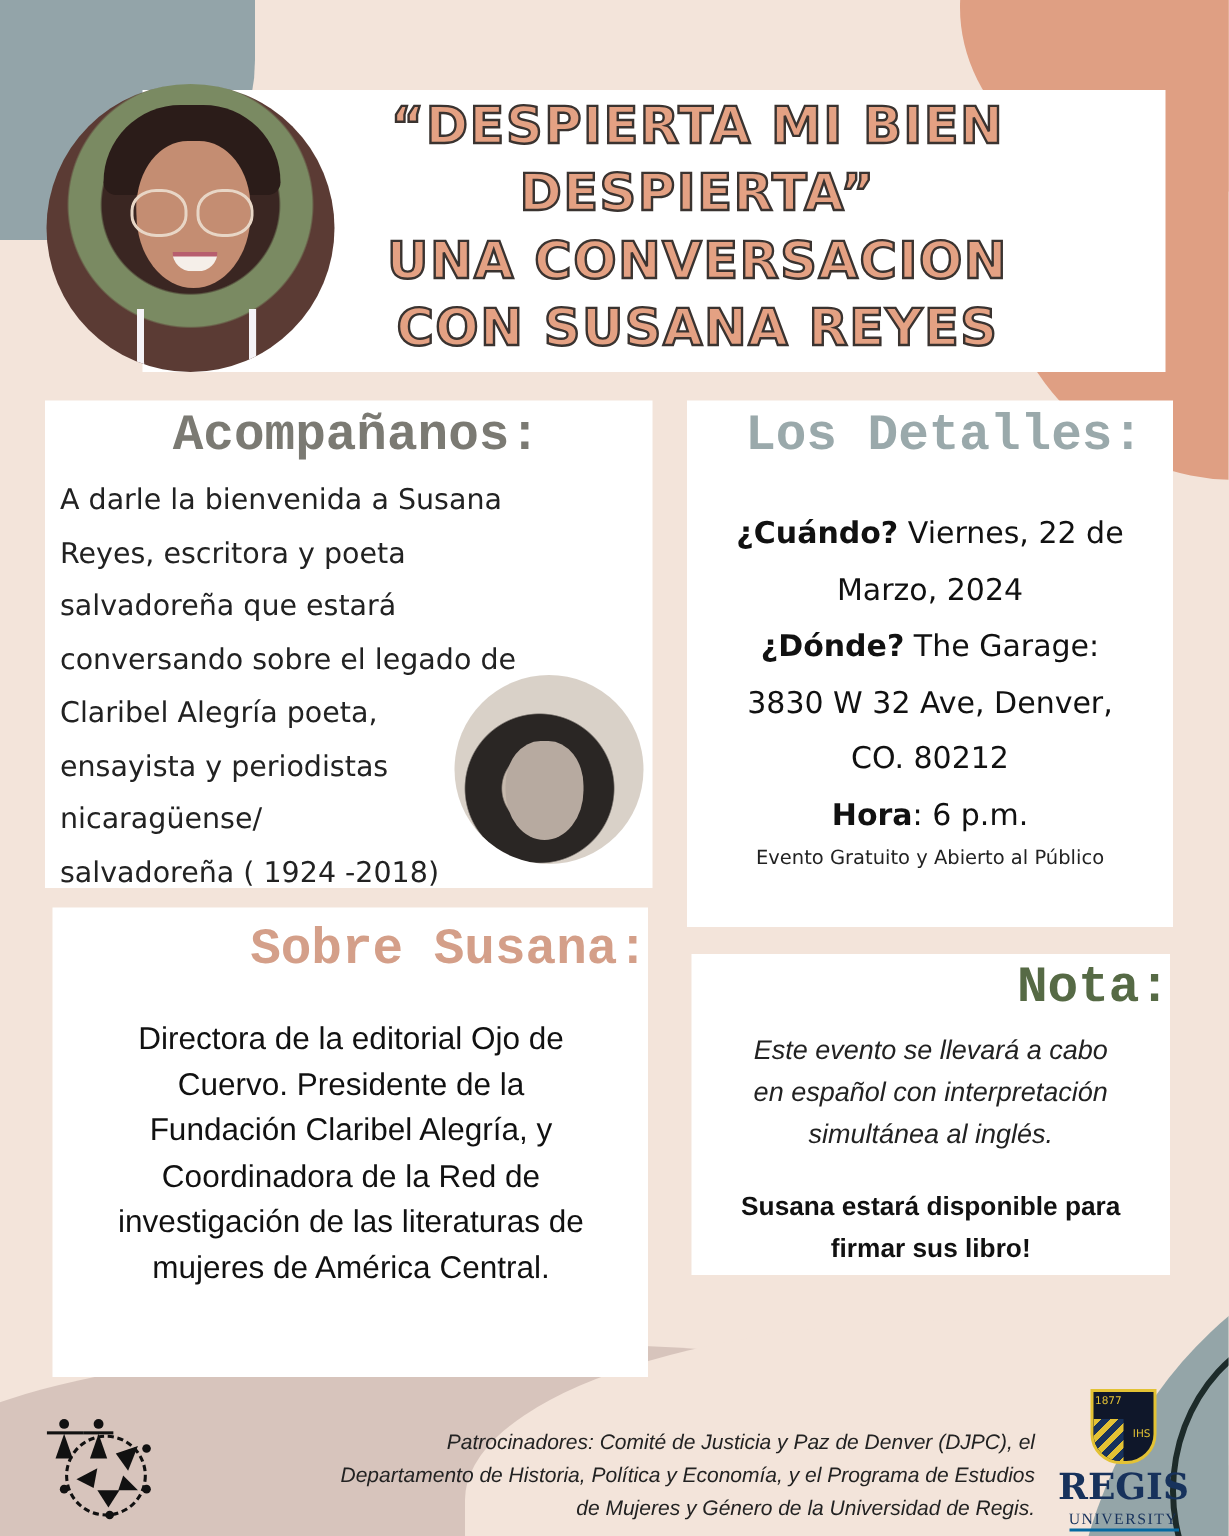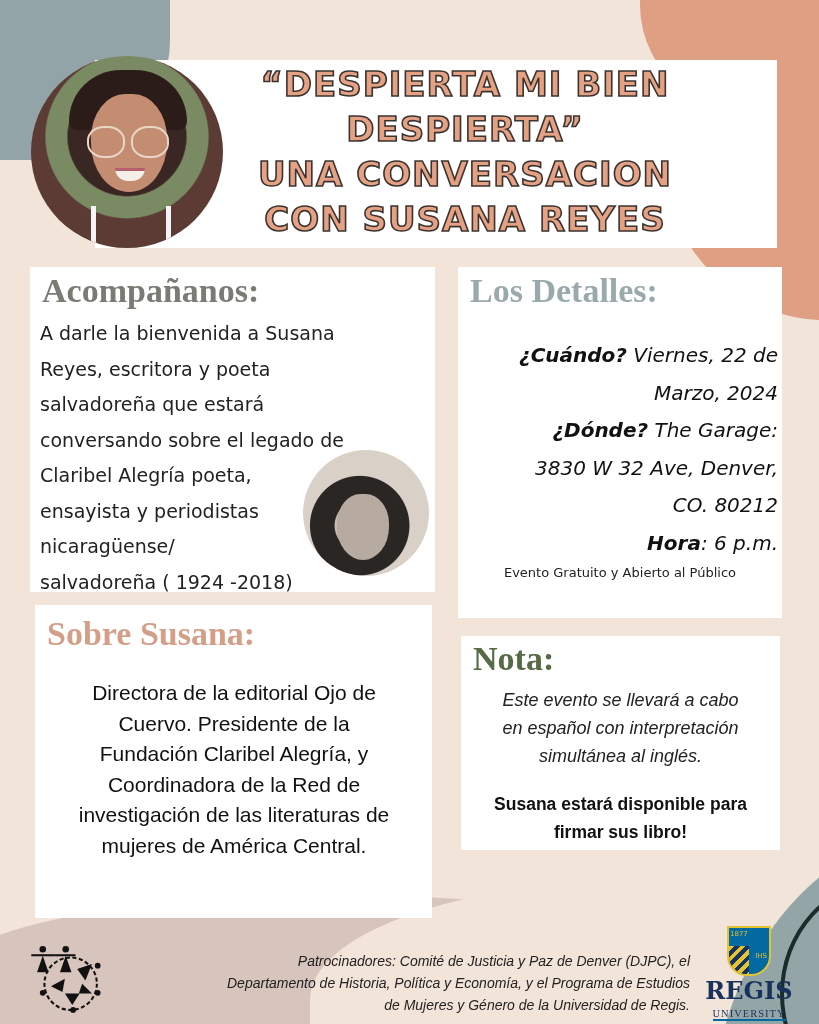--- a/index.html
+++ b/index.html
@@ -16,41 +16,41 @@
   .title-box { left:95px; top:60px; width:682px; height:188px; }
   .title { position:absolute; left:170px; width:590px; top:62px; text-align:center; font-family:"DejaVu Sans", sans-serif; font-weight:bold; font-size:34px; line-height:45px; color:#e4a183; -webkit-text-stroke:1.6px #3a3330; letter-spacing:1px; }
   .avatar { position:absolute; left:31px; top:56px; width:192px; height:192px; border-radius:50%; overflow:hidden; background:radial-gradient(circle at 50% 42%, #c88e74 0 24%, #3a2622 25% 40%, #7a8a62 41% 55%, #5b3b34 56%); }
   .avatar .face { position:absolute; left:60px; top:38px; width:76px; height:98px; background:#c48d72; border-radius:45% 45% 50% 50%; }
   .avatar .glasses-l, .avatar .glasses-r { position:absolute; top:70px; width:34px; height:28px; border:2px solid #e8d6c6; border-radius:45%; }
   .avatar .glasses-l { left:56px; } .avatar .glasses-r { left:100px; }
   .avatar .smile { position:absolute; left:84px; top:112px; width:30px; height:10px; background:#f5efe9; border-radius:0 0 15px 15px; border-top:3px solid #b75e6e; }
   .avatar .hair { position:absolute; left:38px; top:14px; width:118px; height:60px; background:#2b1c19; border-radius:60px 60px 10px 10px; }
   .avatar .lanyard { position:absolute; left:60px; top:150px; width:70px; height:50px; border:5px solid #f5f3f7; border-top:none; border-radius:0 0 20px 20px; }
   .acomp-box { left:30px; top:267px; width:405px; height:325px; }
-  .h2 { position:absolute; font-family:Liberation Serif, serif; font-weight:bold; text-align:left;margin-left:12px; }
+  .h2 { position:absolute; font-family:Liberation Mono, monospace; font-weight:bold; text-align:right; }
   .acomp-title { left:30px; top:272px; width:330px; font-size:34px; color:#7b7a73; }
   .acomp-text { position:absolute; left:40px; top:316px; width:370px; font-family:"DejaVu Sans", sans-serif; font-size:19px; line-height:35.5px; color:#222; }
   .claribel { position:absolute; left:303px; top:450px; width:126px; height:126px; border-radius:50%; overflow:hidden; background:radial-gradient(circle at 45% 60%, #c6b9ad 0 24%, #2a2624 25% 48%, #d9d1c8 49%); }
   .claribel .face { position:absolute; left:34px; top:44px; width:52px; height:66px; background:#b7aaa0; border-radius:45% 45% 50% 50%; }
   .detalles-box { left:458px; top:267px; width:324px; height:351px; }
   .det-title { left:458px; top:272px; width:304px; font-size:34px; color:#9aa9ab; }
-  .det-body { position:absolute; left:462px; top:337px; width:316px; text-align:right; font-family:"DejaVu Sans", sans-serif; font-size:20px; line-height:37.5px; color:#111;font-style:italic; }
+  .det-body { position:absolute; left:462px; top:337px; width:316px; text-align:center; font-family:"DejaVu Sans", sans-serif; font-size:20px; line-height:37.5px; color:#111; }
   .det-body b { font-weight:bold; }
   .det-small { position:absolute; left:462px; top:565px; width:316px; text-align:center; font-size:13px; color:#222; font-family:"DejaVu Sans", sans-serif; }
   .sobre-box { left:35px; top:605px; width:397px; height:313px; }
   .sobre-title { left:35px; top:615px; width:397px; font-size:34px; color:#d49f89; }
   .sobre-text { position:absolute; left:44px; top:678px; width:380px; text-align:center; font-family:"Liberation Sans", sans-serif; font-size:21px; line-height:30.5px; color:#111; }
   .nota-box { left:461px; top:636px; width:319px; height:214px; }
   .nota-title { left:461px; top:640px; width:319px; font-size:34px; color:#566a45; }
   .nota-it { position:absolute; left:462px; top:686px; width:317px; text-align:center; font-style:italic; font-family:"Liberation Sans", sans-serif; font-size:18px; line-height:28px; color:#222; }
   .nota-bold { position:absolute; left:462px; top:790px; width:317px; text-align:center; font-weight:bold; font-family:"Liberation Sans", sans-serif; font-size:17.5px; line-height:28px; color:#111; }
   .sponsors { position:absolute; left:110px; top:950px; width:580px; text-align:right; font-style:italic; font-family:"Liberation Sans", sans-serif; font-size:14px; line-height:22px; color:#222; }
   .djpc-logo { position:absolute; left:28px; top:938px; width:82px; height:80px; }
   .regis { position:absolute; left:697px; top:926px; width:104px; height:94px; text-align:center; }
-  .regis .shield { width:40px; height:46px; margin:0 auto; background:#0369a1; border:2px solid #e3c234; border-radius:0 0 20px 20px; position:relative; overflow:hidden; }
+  .regis .shield { width:40px; height:46px; margin:0 auto; background:#0f172a; border:2px solid #e3c234; border-radius:0 0 20px 20px; position:relative; overflow:hidden; }
   .regis .stripes { position:absolute; left:0; top:18px; width:20px; height:30px; background:repeating-linear-gradient(135deg,#e3c234 0 4px,#17325c 4px 8px); }
   .regis .year { position:absolute; left:1px; top:2px; font-size:7px; color:#e3c234; font-family:"DejaVu Sans", sans-serif; }
   .regis .ihs { position:absolute; right:2px; top:24px; font-size:7px; color:#e3c234; font-family:"DejaVu Sans", sans-serif;text-align:right; }
   .regis .name { font-family:"DejaVu Serif", serif; font-size:24px; color:#17325c; line-height:24px; margin-top:3px; font-weight:bold; }
   .regis .uni { font-family:Liberation Serif, serif; font-size:10.5px; color:#17325c; letter-spacing:1px; border-bottom:2px solid #0369a1; display:inline-block; }
 </style>
 </head>
 <body>
 
 <div class="shape blob-tl"></div>

